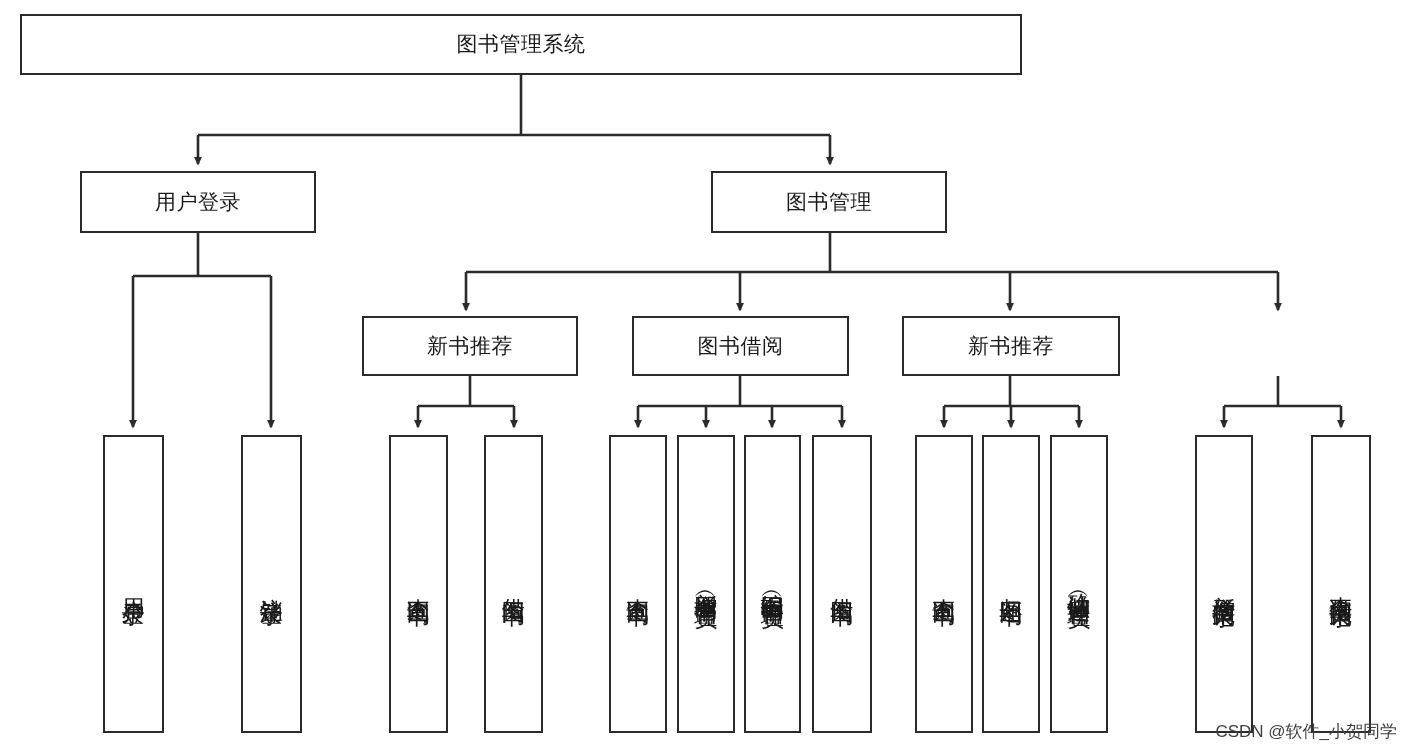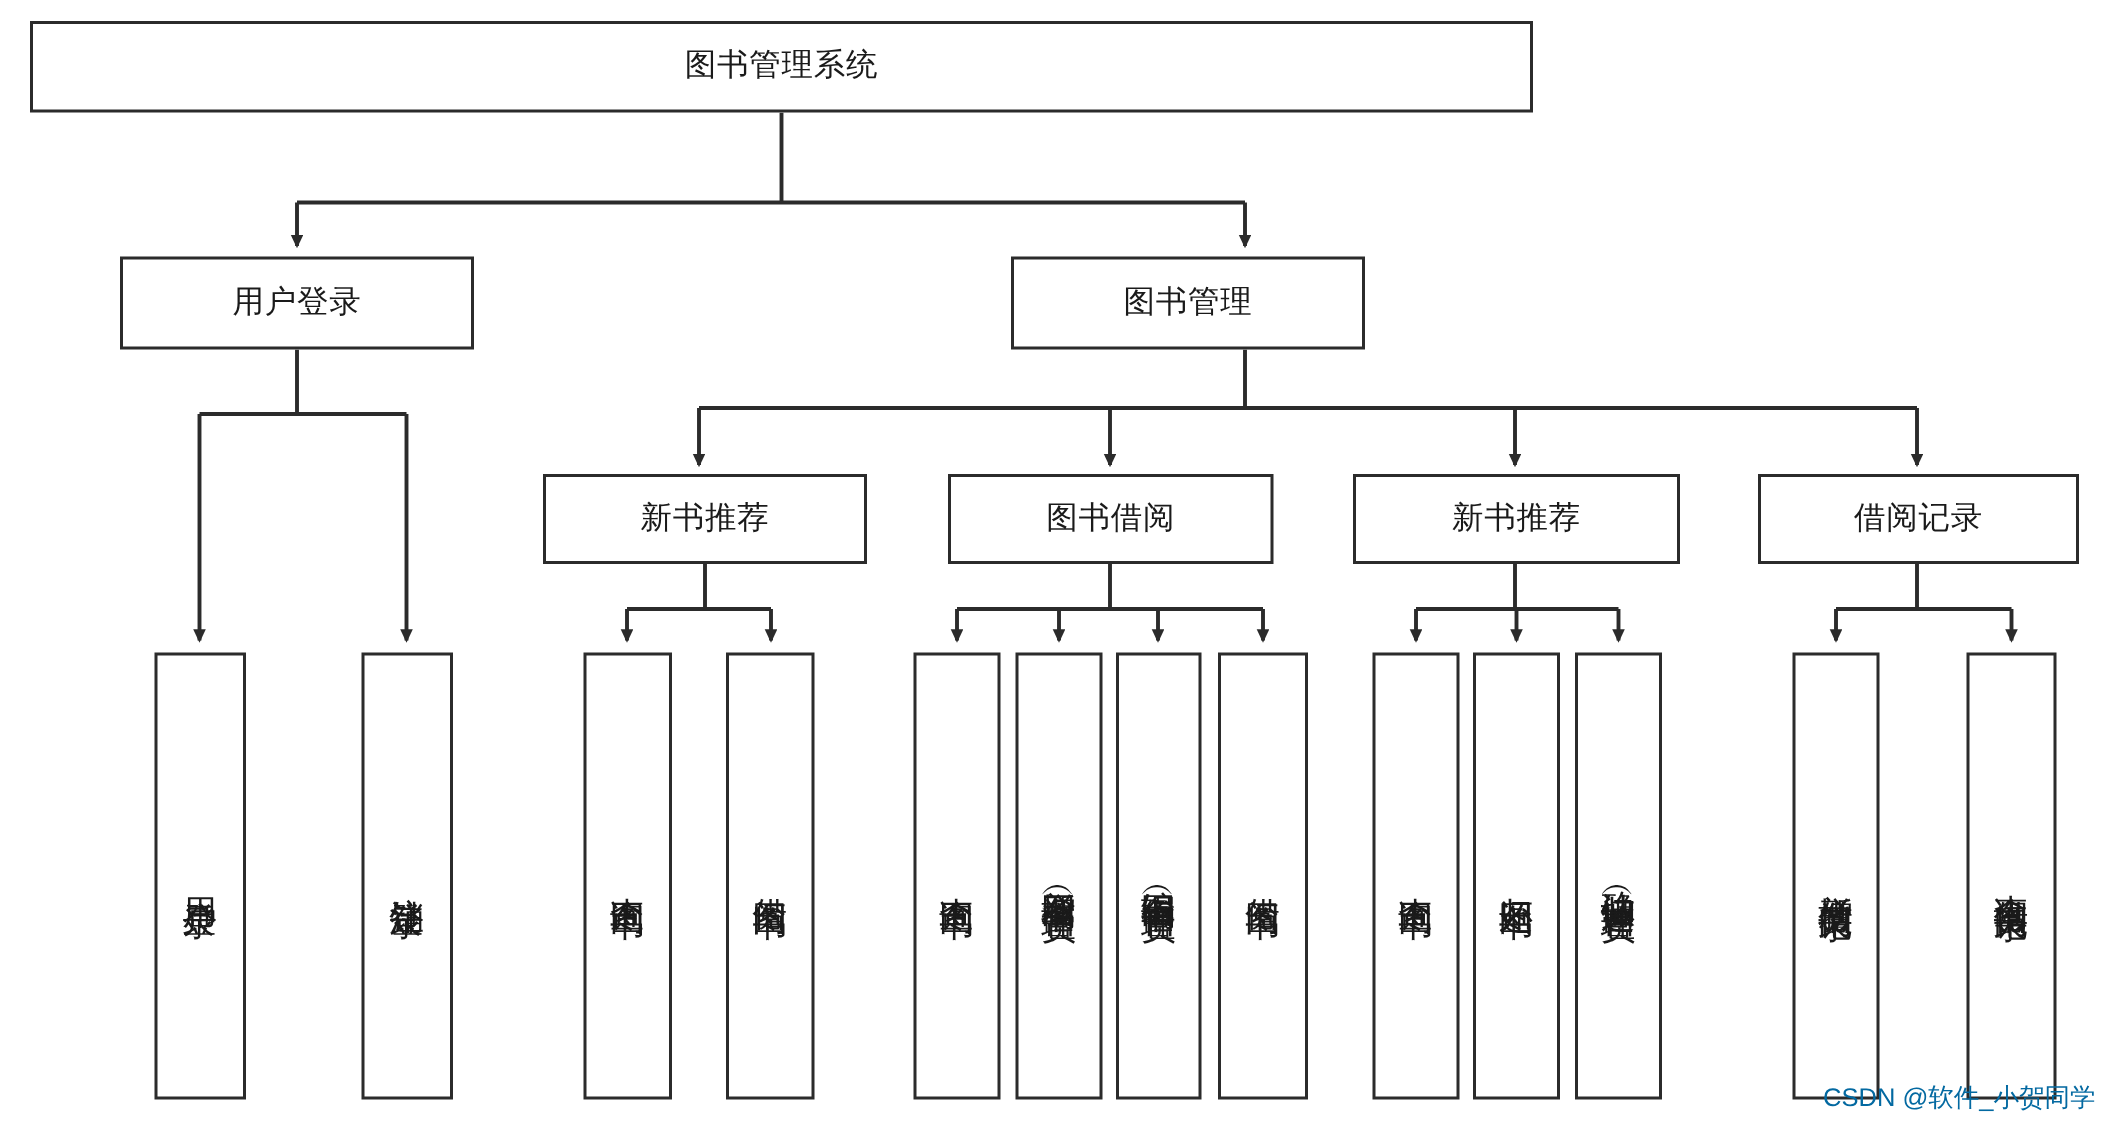--- a/index.html
+++ b/index.html
@@ -54,21 +54,21 @@
     font-size: 23px;
     line-height: 1.15;
     letter-spacing: 2px;
     white-space: nowrap;
   }
   #watermark {
     position: absolute;
     right: 8px;
     bottom: 4px;
     font-size: 17px;
-    color: #0369a1;
+    color: #404040;
     z-index: 5;
     white-space: nowrap;
     font-family: "Liberation Sans", "DejaVu Sans", sans-serif;
     margin-top: 32px;
   }
 </style>
 </head>
 <body>
 
 <div id="canvas">
@@ -124,39 +124,36 @@
   </svg>
 
   <div class="node h-node" style="left:20px; top:14px; width:1002px; height:61px;">
     <span class="lbl">图书管理系统</span>
   </div>
 
   <div class="node h-node" style="left:80px; top:171px; width:236px; height:62px;">
     <span class="lbl">用户登录</span>
   </div>
 
-  <div class="node h-node" style="left:674px; top:171px; width:236px; height:62px;">
+  <div class="node h-node" style="left:711px; top:171px; width:236px; height:62px;">
     <span class="lbl">图书管理</span>
   </div>
 
   <div class="node h-node" style="left:632px; top:316px; width:217px; height:60px;">
     <span class="lbl">图书借阅</span>
   </div>
 
   <div class="node h-node" style="left:362px; top:316px; width:216px; height:60px;">
     <span class="lbl">新书推荐</span>
   </div>
 
   <div class="node h-node" style="left:902px; top:316px; width:218px; height:60px;">
     <span class="lbl">新书推荐</span>
   </div>
 
-  <div class="node h-node" style="left:1172px; top:316px; width:214px; height:60px;">
-    <span class="lbl">借阅记录</span>
-  </div>
 
   <div class="node v-node" style="left:103px; top:435px; width:61px; height:298px;">
     <span class="lbl">用户登录</span>
   </div>
 
   <div class="node v-node" style="left:241px; top:435px; width:61px; height:298px;">
     <span class="lbl">注销登录</span>
   </div>
 
   <div class="node v-node" style="left:389px; top:435px; width:59px; height:298px;">

